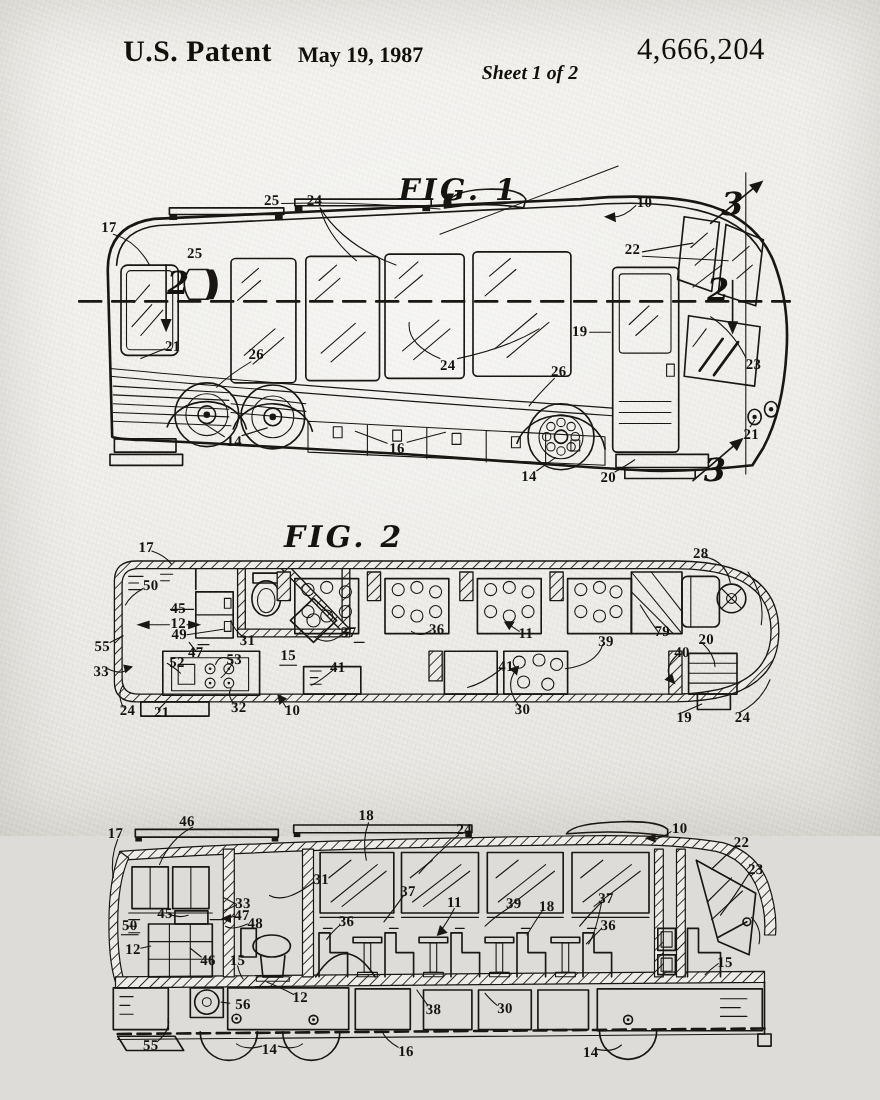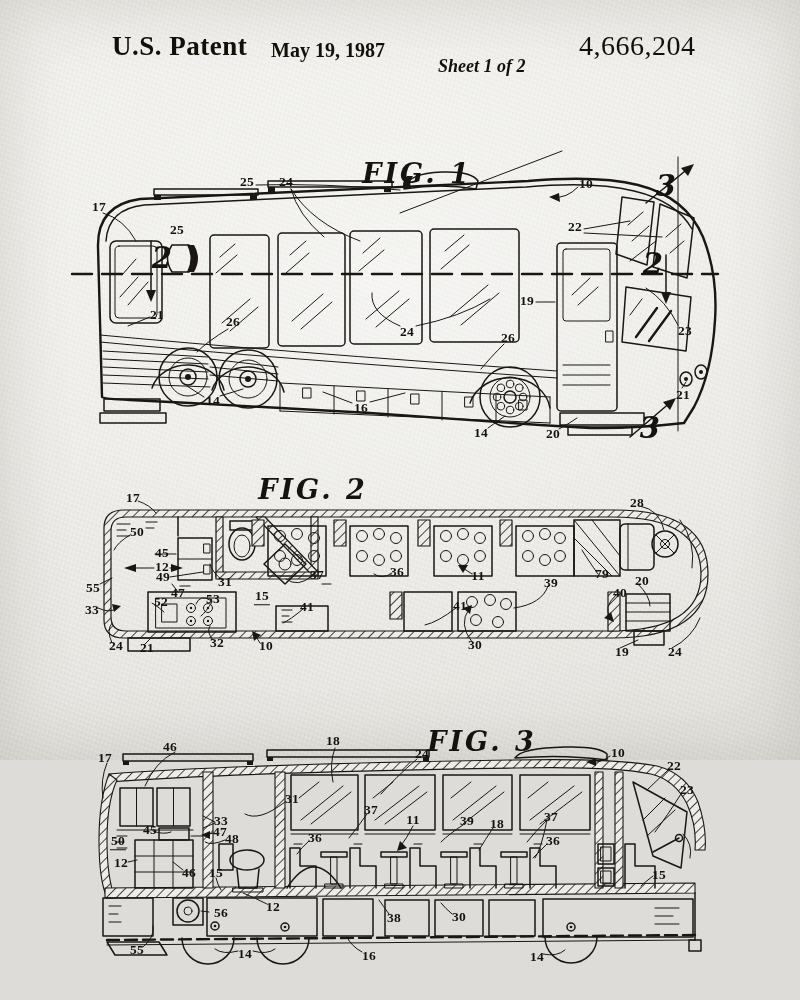--- a/index.html
+++ b/index.html
@@ -483,21 +483,20 @@
         <path class="thin" d="M48,207 Q60,197 58,186"></path>
         <path class="thin" d="M143,211 Q128,215 120,209 M158,211 Q172,215 180,209"></path>
         <path class="thin" d="M267,212 Q256,206 252,197"></path>
         <path class="thin" d="M448,214 Q462,217 470,210"></path>
       </g>
     </g>
   </svg>
 
   <div class="figtitle" id="t1">FIG. 1</div>
   <div class="figtitle" id="t2">FIG. 2</div>
-  <div class="figtitle" id="t3">FIG. 3</div>
 
   <div id="labels">
       <span class="ref" style="left: 247px; top: 182px;">25</span>
       <span class="ref" style="left: 286px; top: 182px;">24</span>
       <span class="ref" style="left: 586px; top: 184px;">10</span>
       <span class="ref big" style="left: 666px; top: 186px;">3</span>
       <span class="ref" style="left: 99px; top: 207px;">17</span>
       <span class="ref" style="left: 177px; top: 230px;">25</span>
       <span class="ref big" style="left: 162px; top: 258px;">2</span>
       <span class="ref" style="left: 575px; top: 227px;">22</span>

